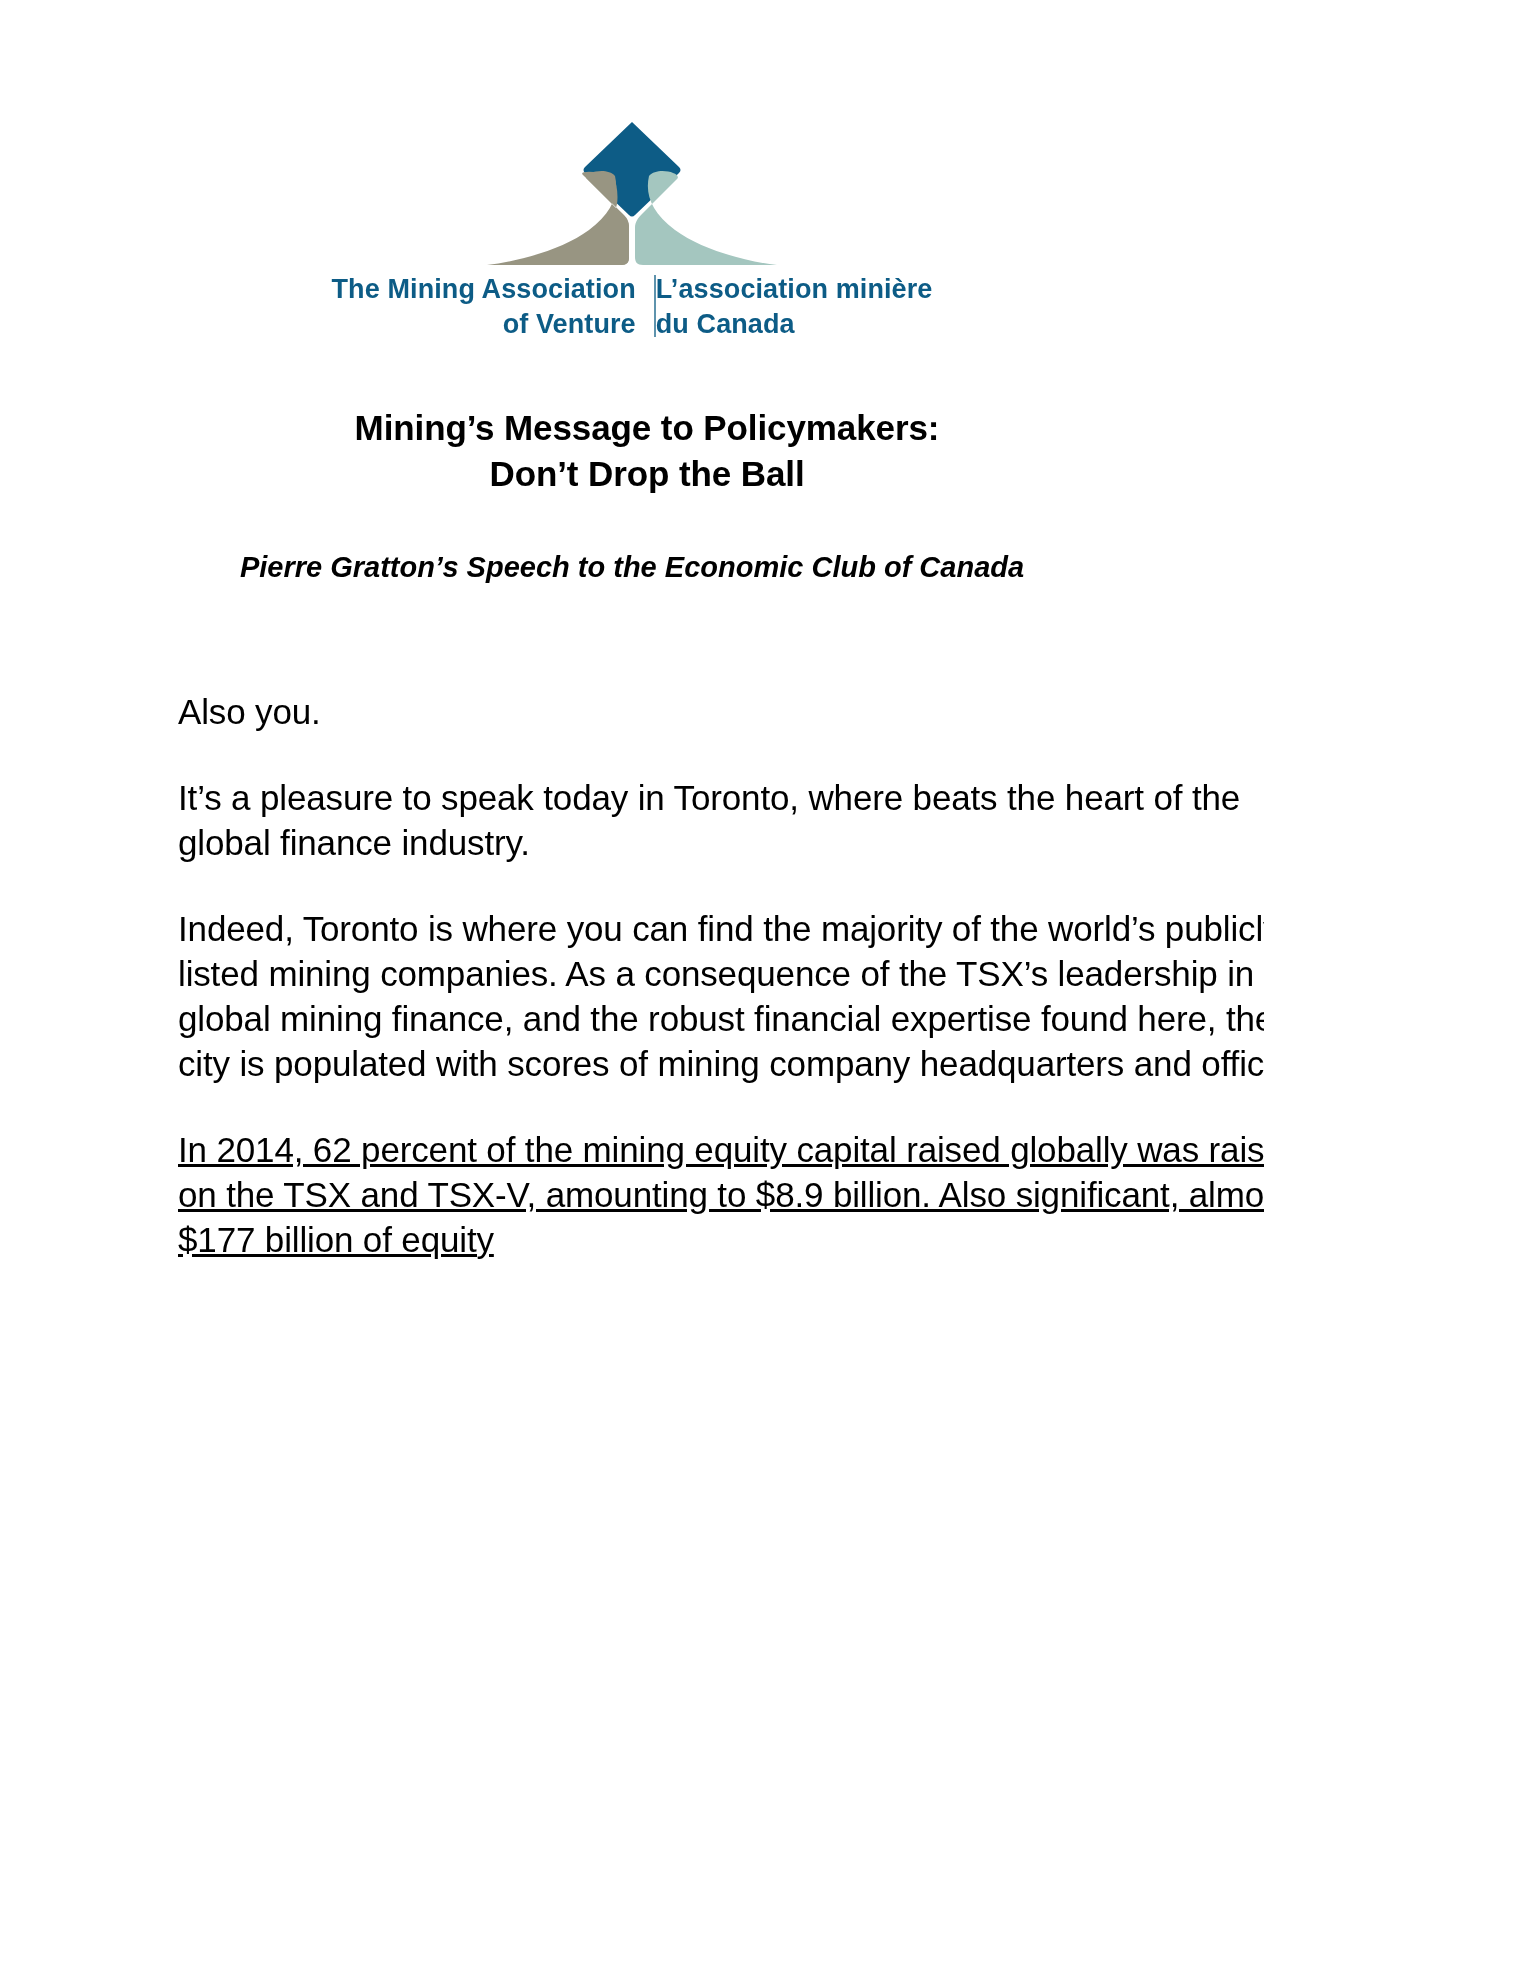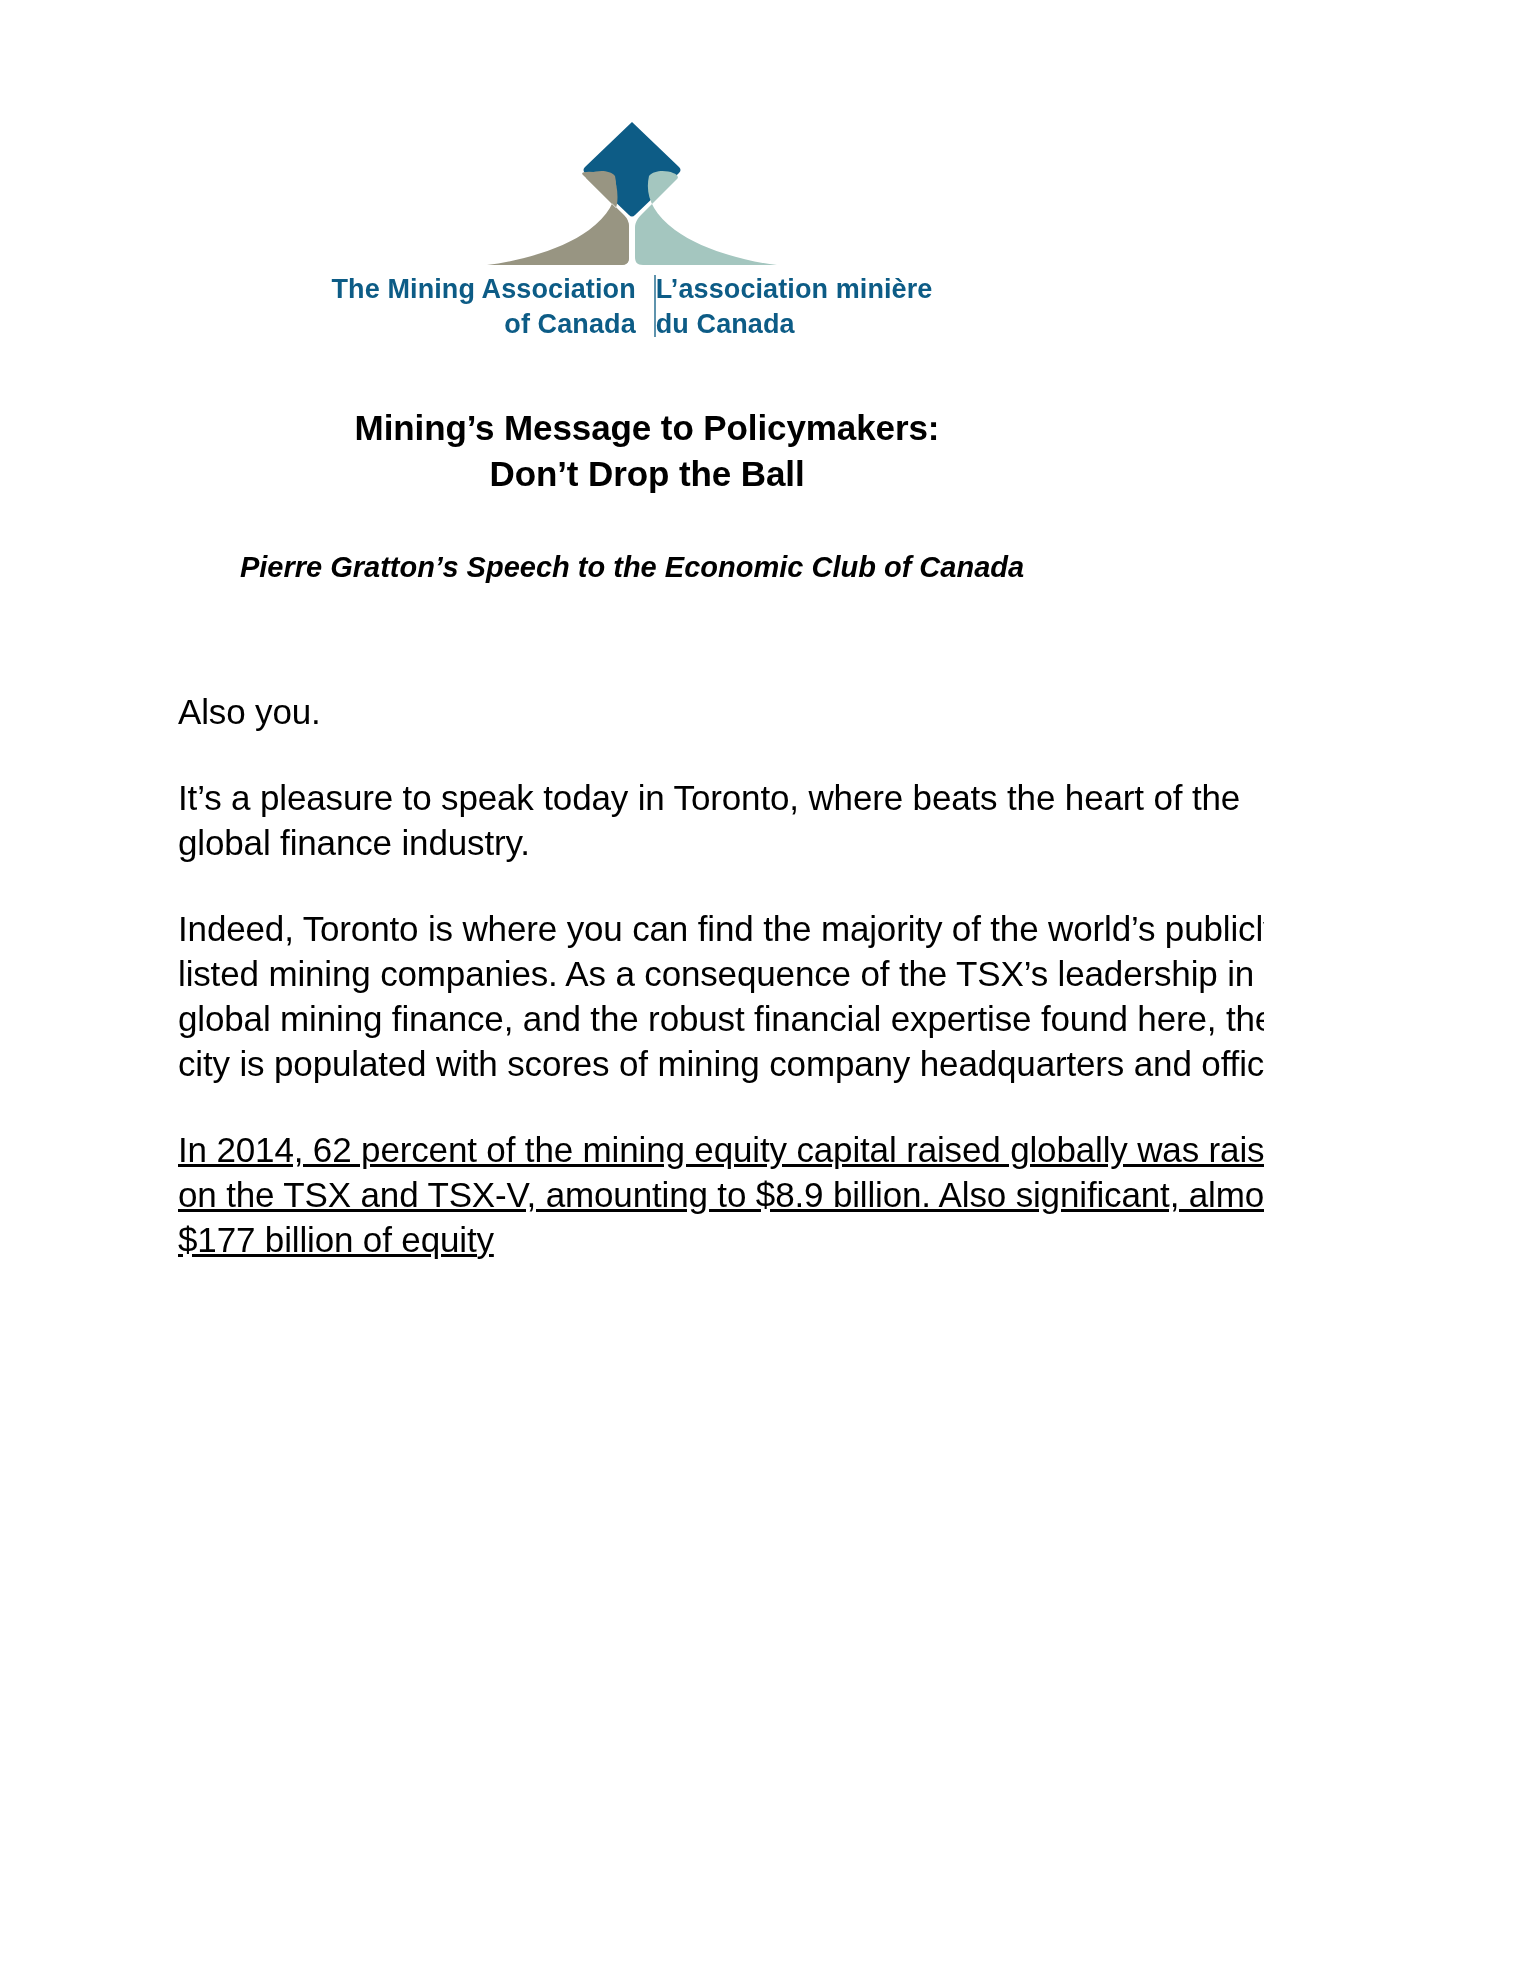--- a/index.html
+++ b/index.html
@@ -116,21 +116,21 @@
 
       <path d="M196 56 Q202 72 200 86 Q197 102 178 116 Q150 136 96 147 L205 147 Q212 147 212 140 L212 108 Q212 102 207 97 L166 57 Q160 51 196 56 Z" fill="#989582"></path>
       <path d="M198 58 C202 76 196 94 172 112 C146 131 104 143 70 147 L204 147 C210 147 212 144 212 139 L212 110 C212 104 209 100 205 96 L170 61 C164 55 190 48 198 58 Z" fill="#989582"></path>
 
       <path d="M232 58 C228 76 234 94 258 112 C284 131 326 143 360 147 L226 147 C220 147 218 144 218 139 L218 110 C218 104 221 100 225 96 L260 61 C266 55 240 48 232 58 Z" fill="#a4c6bf"></path>
     </svg>
 
     <div class="logo-wordmark">
       <div class="wm-en">
         <span class="wm-line">The Mining Association</span>
-        <span class="wm-line">of Canada</span>
+        <span class="wm-line">of Venture</span>
       </div>
       <div class="wm-rule"></div>
       <div class="wm-fr">
         <span class="wm-line">L’association minière</span>
         <span class="wm-line">du Canada</span>
       </div>
     </div>
   </div>
 
   <h1 class="doc-title">

